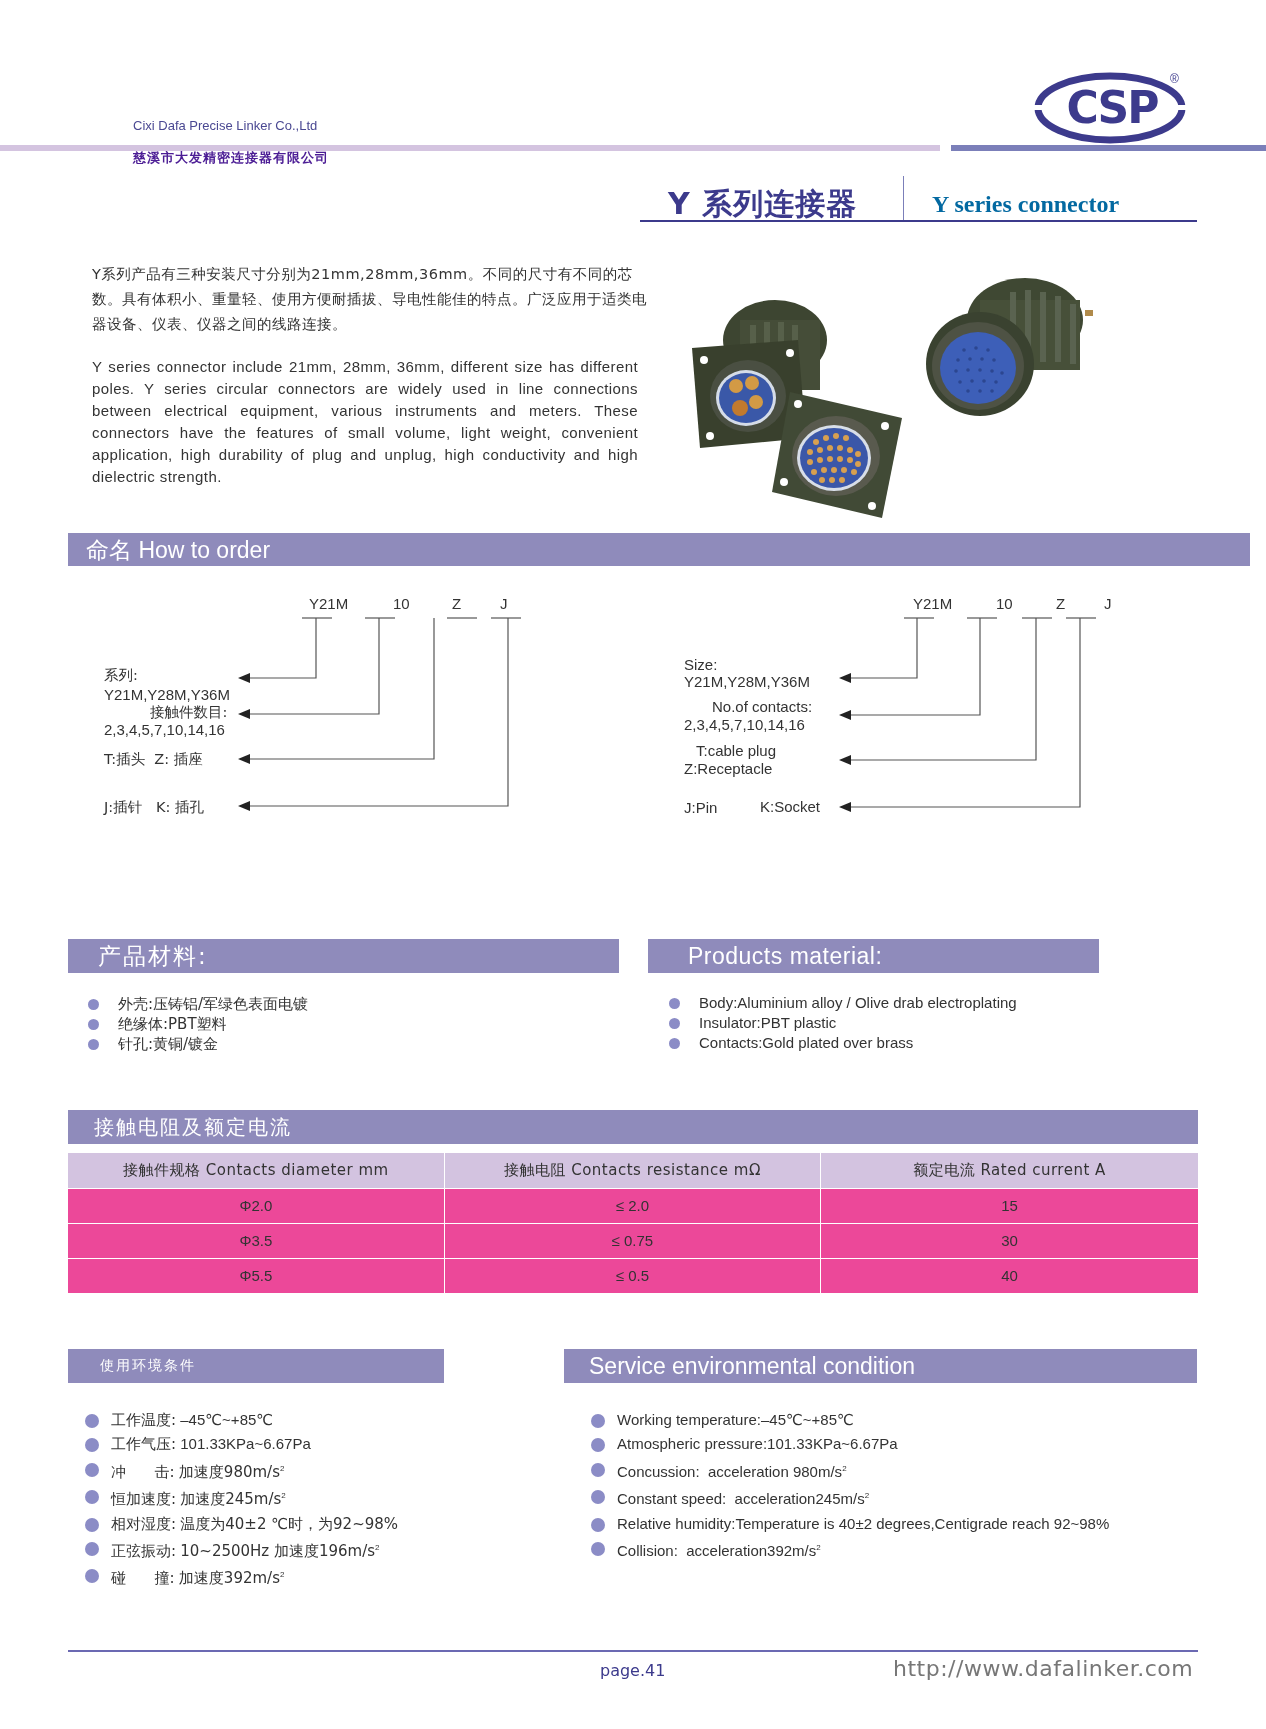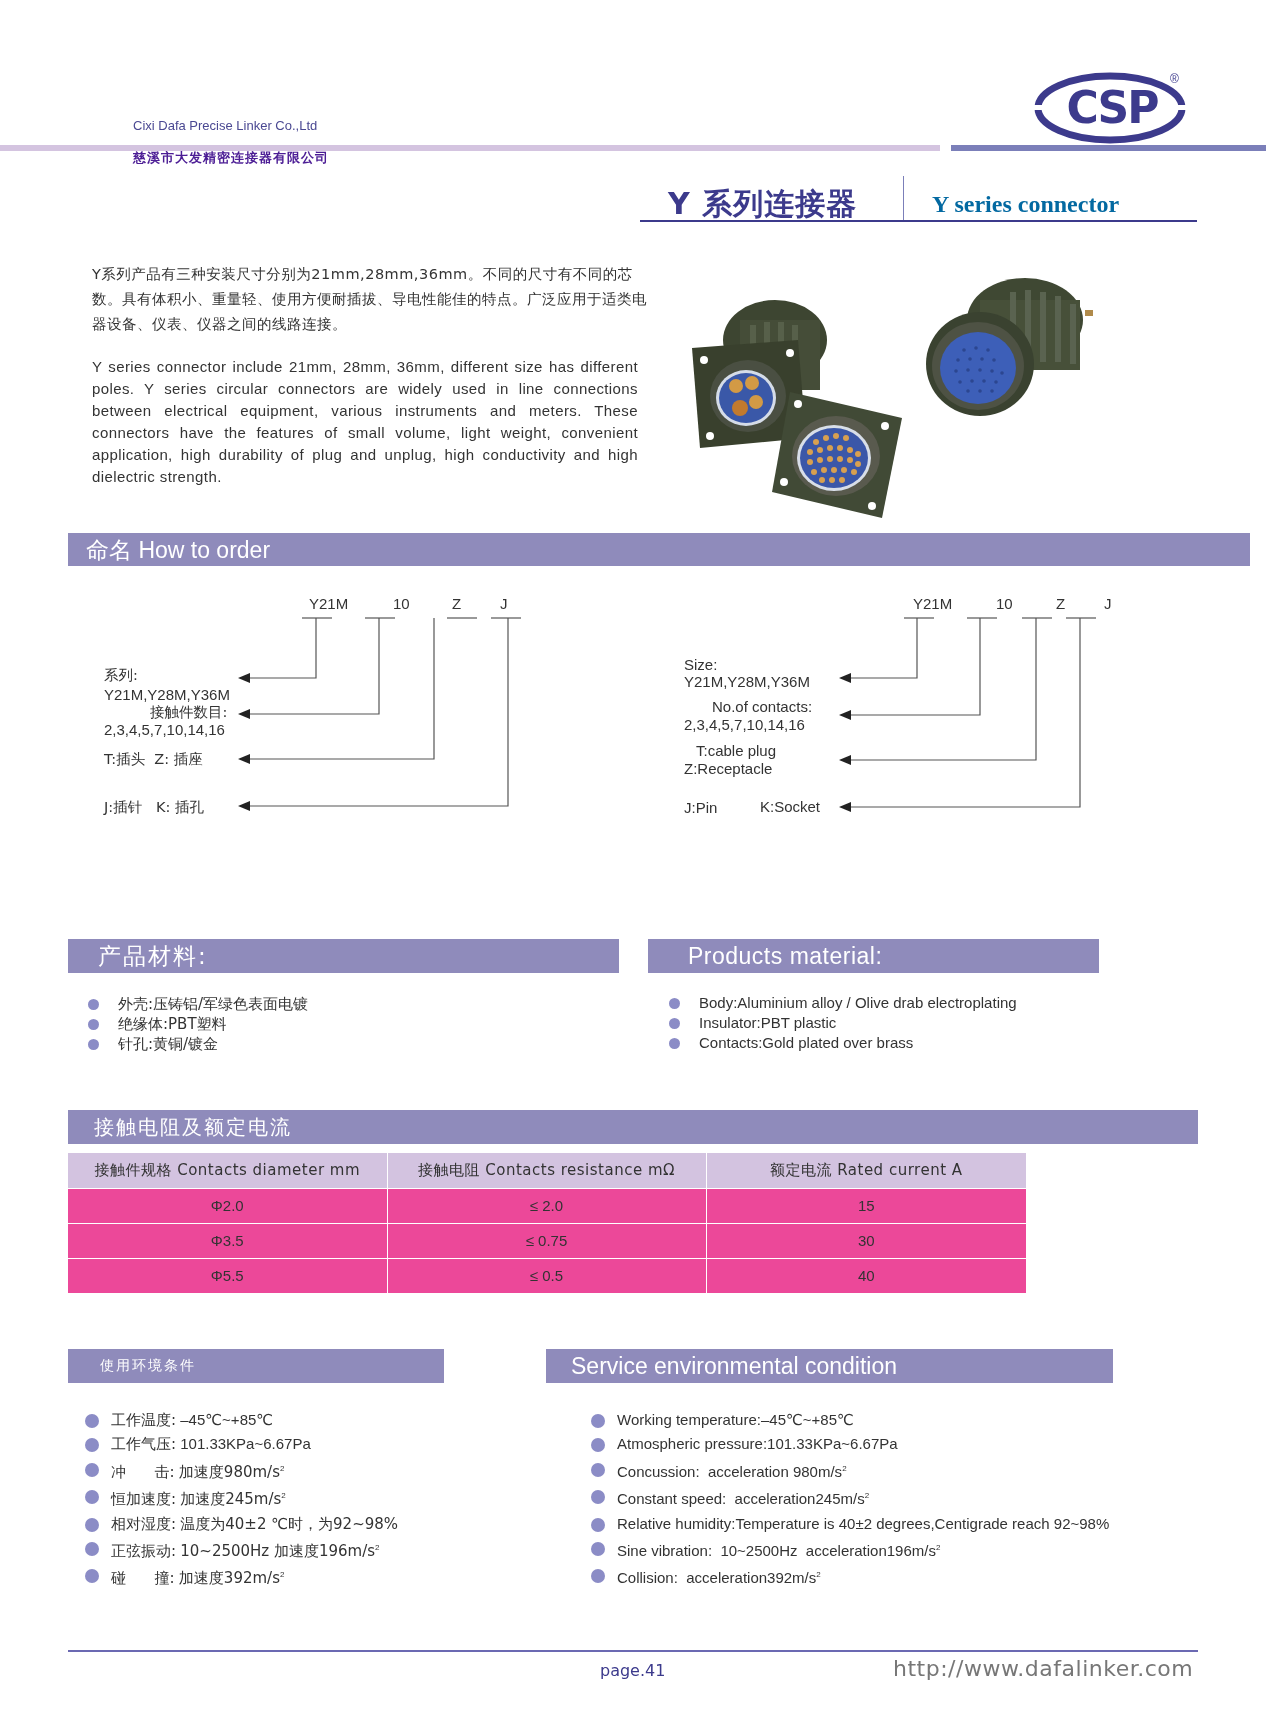--- a/index.html
+++ b/index.html
@@ -32,36 +32,36 @@
   .bar span { position: absolute; left: 18px; top: 50%; transform: translateY(-50%); }
   .bar-order { left: 68px; top: 533px; width: 1182px; height: 33px; font-size: 23px; }
   .bar-mat-cn { left: 68px; top: 939px; width: 551px; height: 34px; font-size: 23px; font-family: "DejaVu Sans", sans-serif; letter-spacing: 2px; }
   .bar-mat-cn span { left: 30px; }
   .bar-mat-en { left: 648px; top: 939px; width: 451px; height: 34px; font-size: 23px; letter-spacing: 0.5px; }
   .bar-mat-en span { left: 40px; }
   .bar-table { left: 68px; top: 1110px; width: 1130px; height: 34px; font-size: 20px; font-family: "DejaVu Sans", sans-serif; letter-spacing: 2px; }
   .bar-table span { left: 26px; }
   .bar-env-cn { left: 68px; top: 1349px; width: 376px; height: 34px; font-size: 14px; font-family: "DejaVu Sans", sans-serif; letter-spacing: 2px; }
   .bar-env-cn span { left: 32px; }
-  .bar-env-en { left: 546px; top: 1349px; width: 567px; height: 34px; font-size: 23px; }
+  .bar-env-en { left: 564px; top: 1349px; width: 633px; height: 34px; font-size: 23px; }
   .bar-env-en span { left: 25px; }
 
   
   .code { font-size: 15px; color: #333; }
   .diag-text { font-size: 15px; color: #333; line-height: 17px; }
   .diag-cn { font-family: "DejaVu Sans", sans-serif; font-size: 14.5px; }
   svg.diag { position: absolute; left: 0; top: 0; overflow: visible; }
 
   
   .mat-list { font-size: 15px; line-height: 20px; color: #333; }
   .mat-list .li { position: relative; padding-left: 30px; }
   .dot { position: absolute; left: 0; top: 5px; width: 11px; height: 11px; border-radius: 50%; background: #8b8cc6; }
 
   
-  table.spec { position: absolute; left: 68px; top: 1153px; width: 958px; border-collapse: collapse; font-size: 15px; color: #333; }
+  table.spec { position: absolute; left: 68px; top: 1153px; width: 1130px; border-collapse: collapse; font-size: 15px; color: #333; }
   table.spec th { background: #d3c3e0; height: 35px; font-weight: normal; border-right: 1px solid #fff; letter-spacing: 0.5px; }
   table.spec td { background: #ec4899; height: 35px; text-align: center; border-top: 1px solid #fff; border-right: 1px solid #fff; }
   table.spec th:last-child, table.spec td:last-child { border-right: none; }
   .cn { font-family: "DejaVu Sans", sans-serif; }
 
   
   .env-list { font-size: 15px; line-height: 24.4px; color: #333; }
   .env-list .li { position: relative; padding-left: 26px; }
   .env-list .dot { top: 6px; width: 14px; height: 14px; }
   .env-cn .label { display: inline-block; font-family: "DejaVu Sans", sans-serif; }
@@ -327,19 +327,18 @@
   <div class="li"><i class="dot"></i><span class="label">正弦振动:</span> <span class="cn">10~2500Hz  加速度196m/s</span><sup>2</sup></div>
   <div class="li"><i class="dot"></i><span class="label" style="white-space:pre;">碰      撞:</span> <span class="cn">加速度392m/s</span><sup>2</sup></div>
 </div>
 
 <div class="abs env-list" style="left:591px;top:1408px;">
   <div class="li"><i class="dot"></i><span>Working temperature:–45℃~+85℃</span></div>
   <div class="li"><i class="dot"></i><span>Atmospheric pressure:101.33KPa~6.67Pa</span></div>
   <div class="li"><i class="dot"></i><span style="white-space:pre;">Concussion:  acceleration 980m/s</span><sup>2</sup></div>
   <div class="li"><i class="dot"></i><span style="white-space:pre;">Constant speed:  acceleration245m/s</span><sup>2</sup></div>
   <div class="li"><i class="dot"></i><span>Relative humidity:Temperature is 40±2 degrees,Centigrade reach 92~98%</span></div>
-  <div class="li"><i class="dot"></i><span style="white-space:pre;">Sine vibration:  10~2500Hz  acceleration196m/s</span><sup>2</sup></div>
   <div class="li"><i class="dot"></i><span style="white-space:pre;">Collision:  acceleration392m/s</span><sup>2</sup></div>
 </div>
 
 <div class="abs footer-line"></div>
 <div class="abs page-num">page.41</div>
 <div class="abs url">http://www.dafalinker.com</div>
 
 </body></html>

